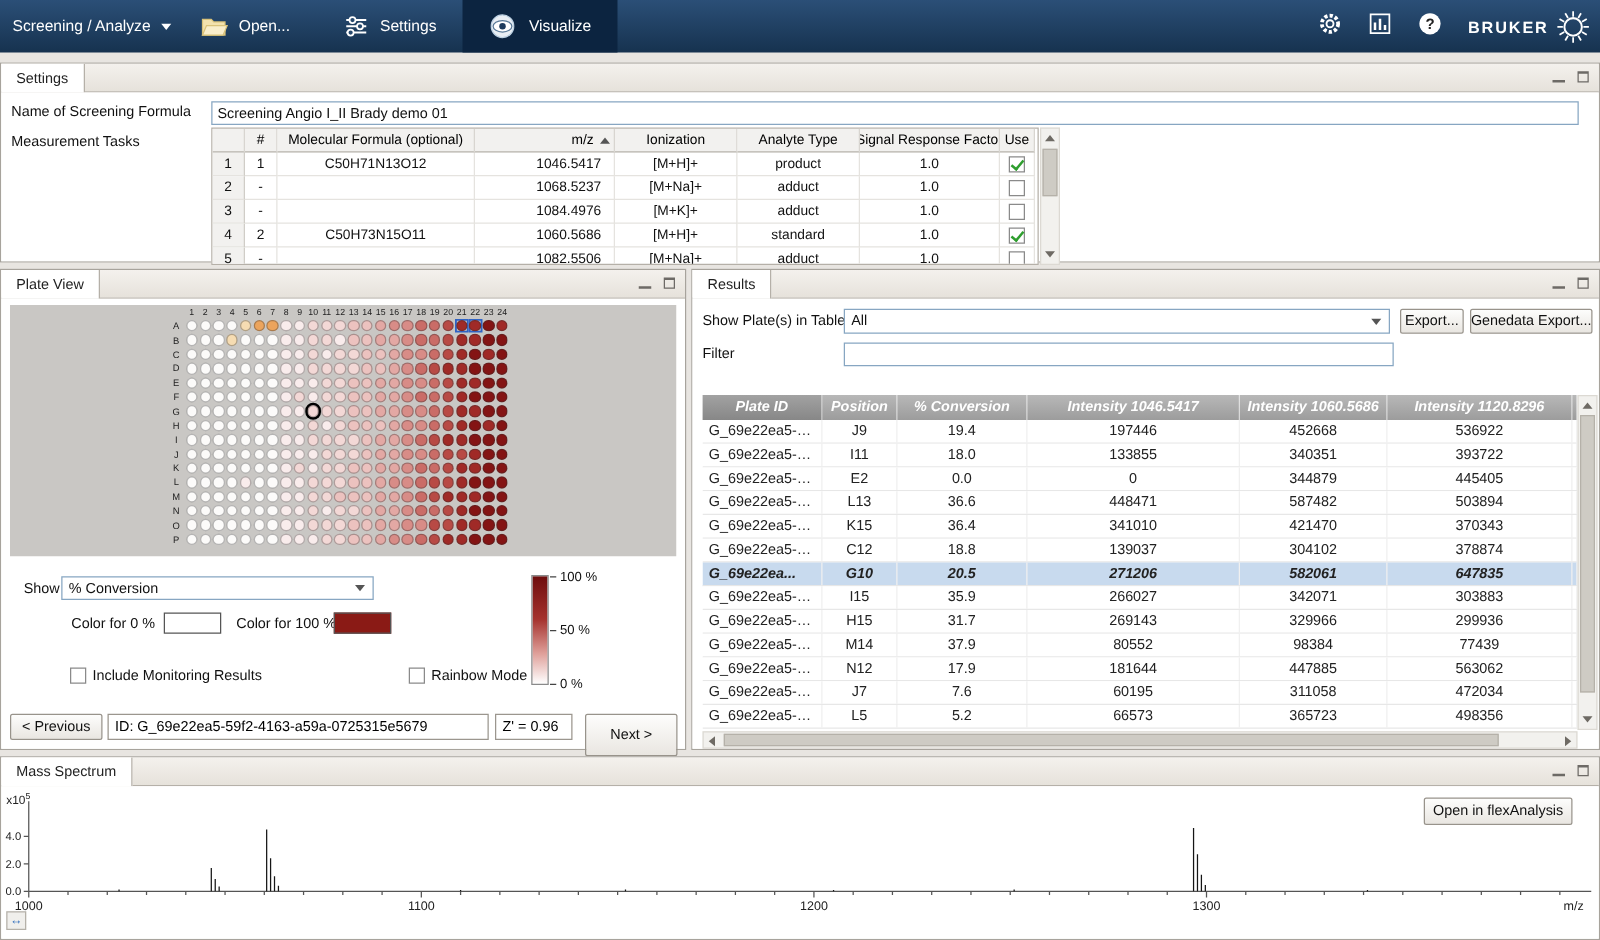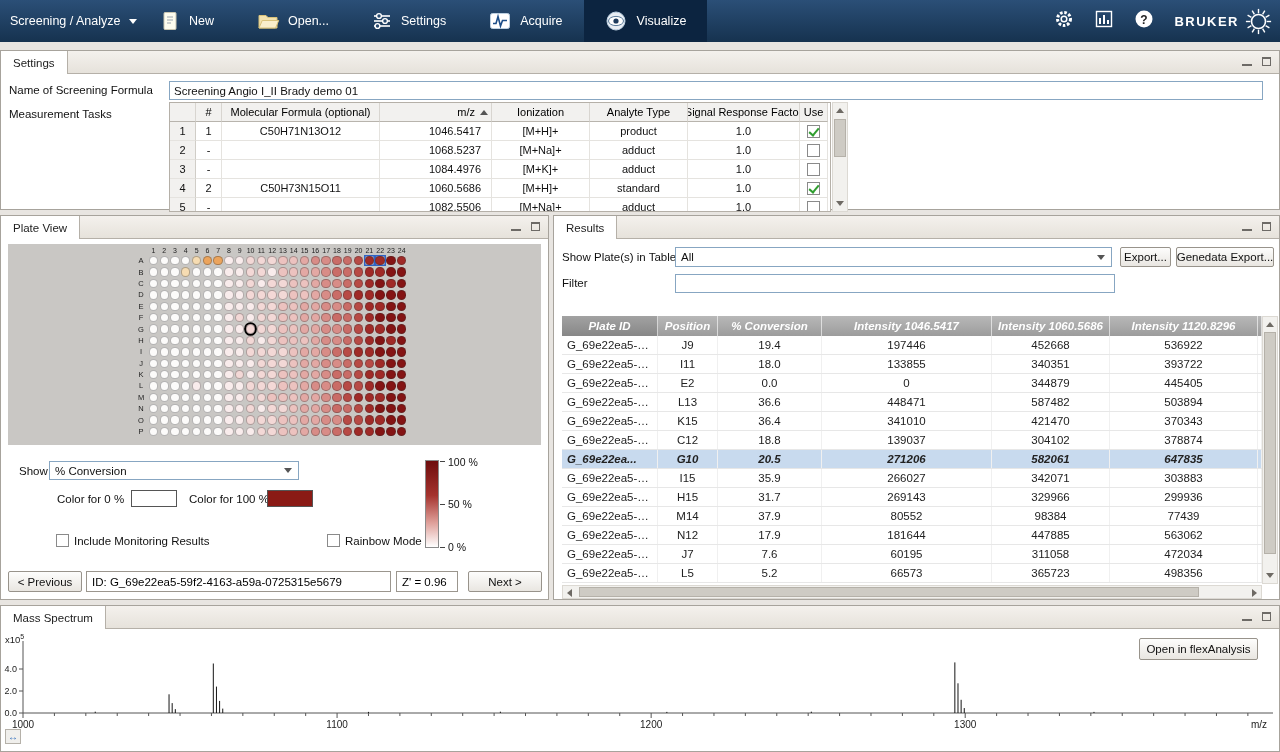--- a/index.html
+++ b/index.html
@@ -86,31 +86,20 @@
 </style>
 </head>
 <body>
 
 <div id="toolbar">
   <div class="tb-menu">
     <span>Screening / Analyze</span>
     <span class="caretW"></span>
   </div>
   <div id="tb-items">
-      <div class="tb-item">
-        <span>
-          <svg width="22" height="22">
-            <rect x="5" y="2.5" width="12" height="17" rx="1" fill="#fdfcee" stroke="#c9c6b2"></rect>
-            <line x1="8" y1="7" x2="14" y2="7" stroke="#9aa4ae"></line>
-            <line x1="8" y1="10" x2="14" y2="10" stroke="#9aa4ae"></line>
-            <line x1="8" y1="13" x2="12" y2="13" stroke="#9aa4ae"></line>
-          </svg>
-        </span>
-        <span>New</span>
-      </div>
       <div class="tb-item">
         <span>
           <svg width="24" height="22">
             <path d="M3 18 V5.5 h7 l2 2 h9 v10.5 z" fill="#f3e2ae" stroke="#d9c27a"></path>
             <path d="M3 18 l3.2-7.5 h16.5 l-3.2 7.5 z" fill="#f9eecb" stroke="#d9c27a"></path>
           </svg>
         </span>
         <span>Open...</span>
       </div>
       <div class="tb-item">
@@ -118,29 +107,20 @@
           <svg width="22" height="22">
             <line x1="3" y1="6" x2="19" y2="6" stroke="#fff" stroke-width="1.6"></line>
             <circle cx="8" cy="6" r="2.4" fill="#27496e" stroke="#fff" stroke-width="1.4"></circle>
             <line x1="3" y1="11" x2="19" y2="11" stroke="#fff" stroke-width="1.6"></line>
             <circle cx="14" cy="11" r="2.4" fill="#27496e" stroke="#fff" stroke-width="1.4"></circle>
             <line x1="3" y1="16" x2="19" y2="16" stroke="#fff" stroke-width="1.6"></line>
             <circle cx="6.5" cy="16" r="2.4" fill="#27496e" stroke="#fff" stroke-width="1.4"></circle>
           </svg>
         </span>
         <span>Settings</span>
-      </div>
-      <div class="tb-item">
-        <span>
-          <svg width="24" height="22">
-            <rect x="2.5" y="3.5" width="19" height="15" rx="2" fill="#fff" stroke="#bcd0e2"></rect>
-            <polyline points="5,13.5 8,13.5 10,6.5 12.5,16 14.5,10.5 19,10.5" fill="none" stroke="#1d4e89" stroke-width="1.6"></polyline>
-          </svg>
-        </span>
-        <span>Acquire</span>
       </div>
       <div class="tb-item selected">
         <span>
           <svg width="26" height="22">
             <circle cx="13" cy="11" r="9" fill="#e9eef4" stroke="#bcd0e2"></circle>
             <ellipse cx="13" cy="11" rx="7.5" ry="4.6" fill="#fff" stroke="#5a7a99"></ellipse>
             <circle cx="13" cy="11" r="2.6" fill="#1d3a5c"></circle>
           </svg>
         </span>
         <span>Visualize</span>
@@ -1513,21 +1493,21 @@
 
     <div class="btn" style="left:7px;top:332px;width:74px;height:21px;">
         <span>&lt; Previous</span>
       </div>
     <div class="box" style="left:85px;top:332px;width:305px;height:21px;">
         <span>ID: G_69e22ea5-59f2-4163-a59a-0725315e5679</span>
       </div>
     <div class="box" style="left:395px;top:332px;width:62px;height:21px;">
         <span>Z' = 0.96</span>
       </div>
-    <div class="btn" style="left:467px;top:332px;width:74px;height:21px;">
+    <div class="btn" style="left:467px;top:332px;width:74px;height:34px;">
         <span>Next &gt;</span>
       </div>
   </div>
 </div>
 
 <div class="pwrap" id="results-wrap" style="left:553px;top:215px;width:727px;height:385px;">
   <div class="tabstrip">
     <div class="tab">
         <span>Results</span>
       </div>

